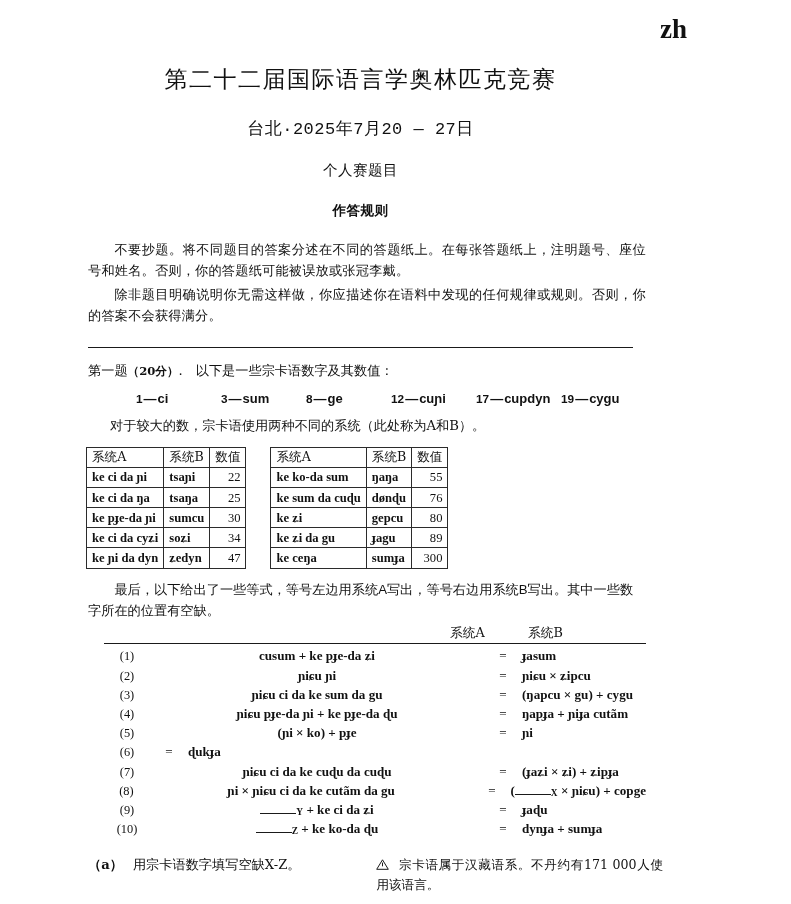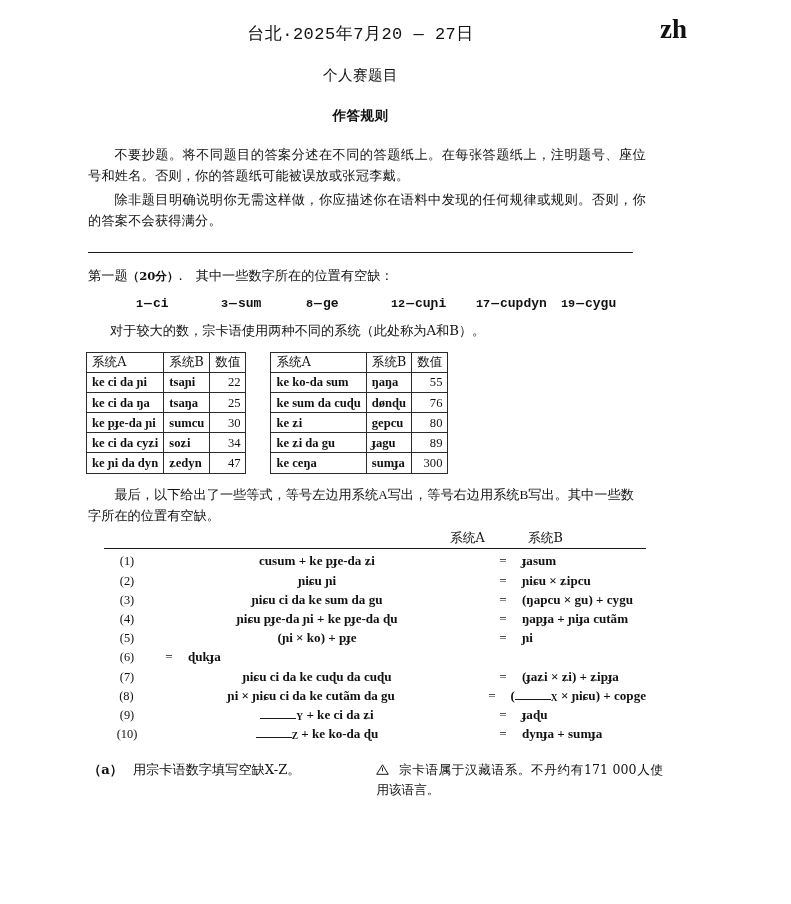--- a/index.html
+++ b/index.html
@@ -100,21 +100,21 @@
     font-family: "DejaVu Serif", serif;
   }
   .prob-head b { font-weight: normal; }
   .prob-head .pts { font-size: 11.6px; font-weight: bold;}
   .prob-head .intro { margin-left: 13px; }
 
   .numeral-row {
     display: flex;
     padding: 11px 0 9px 0;
     padding-left: 48px;
-    font-family: Liberation Mono, monospace;
+    font-family: Liberation Sans, sans-serif;
     font-weight: bold;
     font-size: 13px;
   }
   .numeral-item {
     width: 120px;
     white-space: nowrap;
   }
   .numeral-item .nv { font-size: 11.8px; font-weight: bold; }
   .numeral-item .dash { margin: 0 1px; }
 
@@ -160,21 +160,21 @@
   }
   table.dt th.val { text-align: left; }
 
   
   .eq-section { margin: 0 75px 0 88px; padding-top: 10px; }
   .eq-lead {
     font-size: 13.2px;
     line-height: 1.62;
     text-indent: 2em;
     margin: 0;
-    font-family: Liberation Serif, serif;
+    font-family: Liberation Sans, sans-serif;
   }
   .eq-colheads {
     display: flex;
     font-family: "DejaVu Serif", serif;
     font-size: 12.8px;
     padding-top: 4px;
     padding-left: 0;
   }
   .eq-colheads .sp { width: 362px; }
   .eq-colheads .ha { width: 78px; }
@@ -252,34 +252,35 @@
     margin-right: 9px;
   }
 </style>
 </head>
 <body>
 
 <div class="page">
 
   <div class="lang-tag">zh</div>
 
+  <h1 class="doc-title">第二十二届国际语言学奥林匹克竞赛</h1>
   <div class="doc-subtitle">台北·2025年7月20 — 27日</div>
   <div class="doc-section">个人赛题目</div>
   <div class="rules-heading">作答规则</div>
 
   <div class="body-wrap rules-block">
     <p class="para">不要抄题。将不同题目的答案分述在不同的答题纸上。在每张答题纸上，注明题号、座位号和姓名。否则，你的答题纸可能被误放或张冠李戴。</p>
     <p class="para">除非题目明确说明你无需这样做，你应描述你在语料中发现的任何规律或规则。否则，你的答案不会获得满分。</p>
   </div>
 
   <hr class="rule">
 
   <div class="problem">
     <div class="prob-head">
-      <b>第一题</b><b class="pts">（20分）</b><span>.</span><span class="intro">其中一些数字所在的位置有空缺：</span>
+      <b>第一题</b><b class="pts">（20分）</b><span>.</span><span class="intro">以下是一些宗卡语数字及其数值：</span>
     </div>
 
     <div class="numeral-row">
       <div class="numeral-item"><span class="nv">1</span><span class="dash">—</span><span>ci</span></div>
       <div class="numeral-item"><span class="nv">3</span><span class="dash">—</span><span>sum</span></div>
       <div class="numeral-item"><span class="nv">8</span><span class="dash">—</span><span>ge</span></div>
       <div class="numeral-item"><span class="nv">12</span><span class="dash">—</span><span>cuɲi</span></div>
       <div class="numeral-item"><span class="nv">17</span><span class="dash">—</span><span>cupdyn</span></div>
       <div class="numeral-item"><span class="nv">19</span><span class="dash">—</span><span>cygu</span></div>
     </div>

